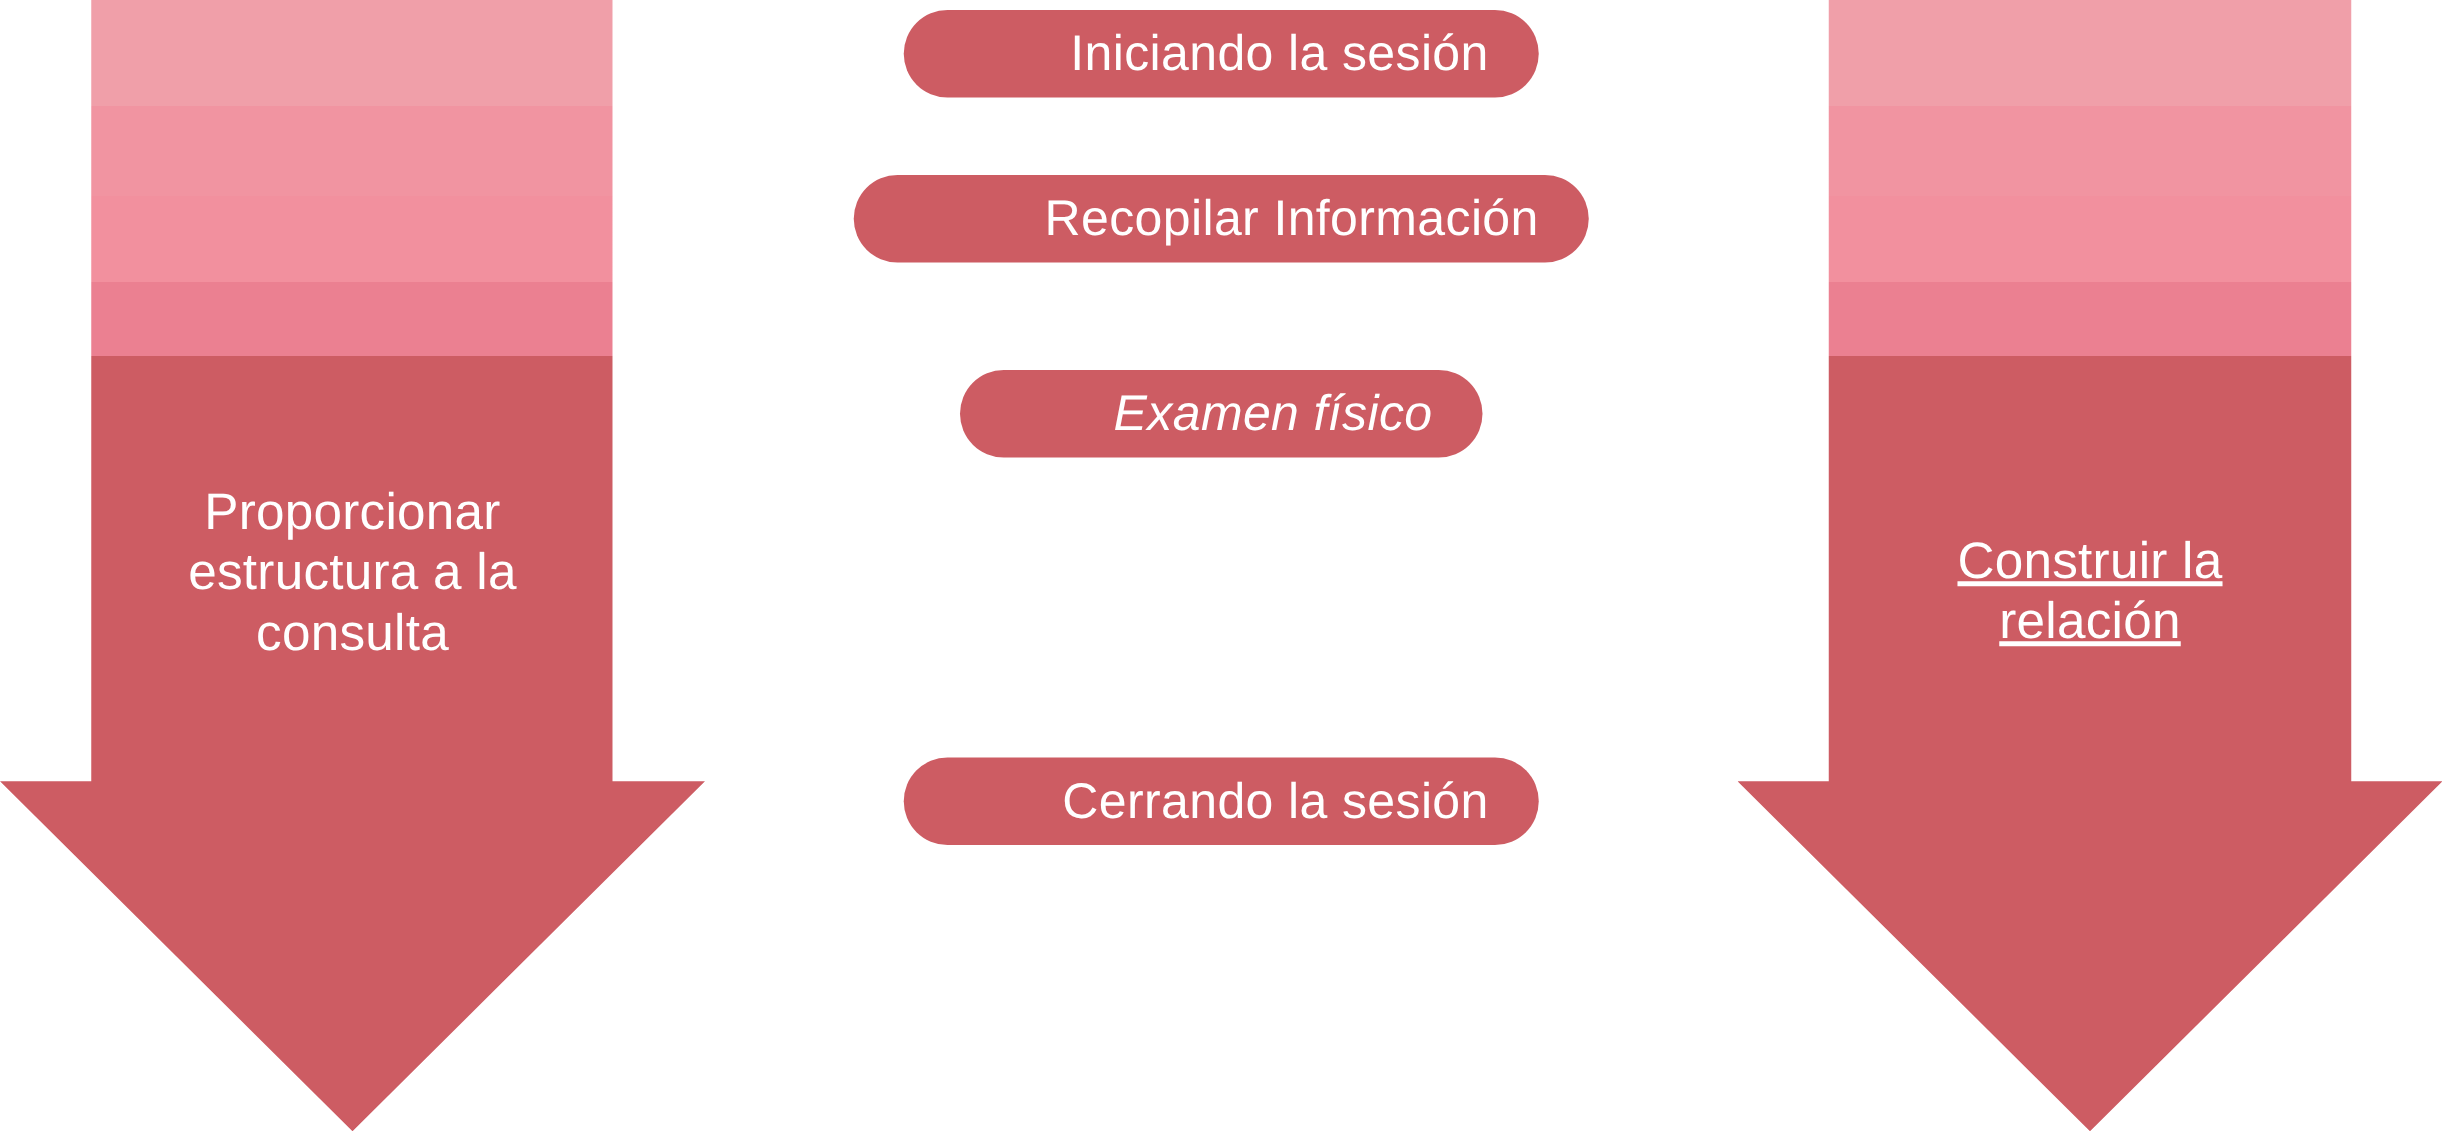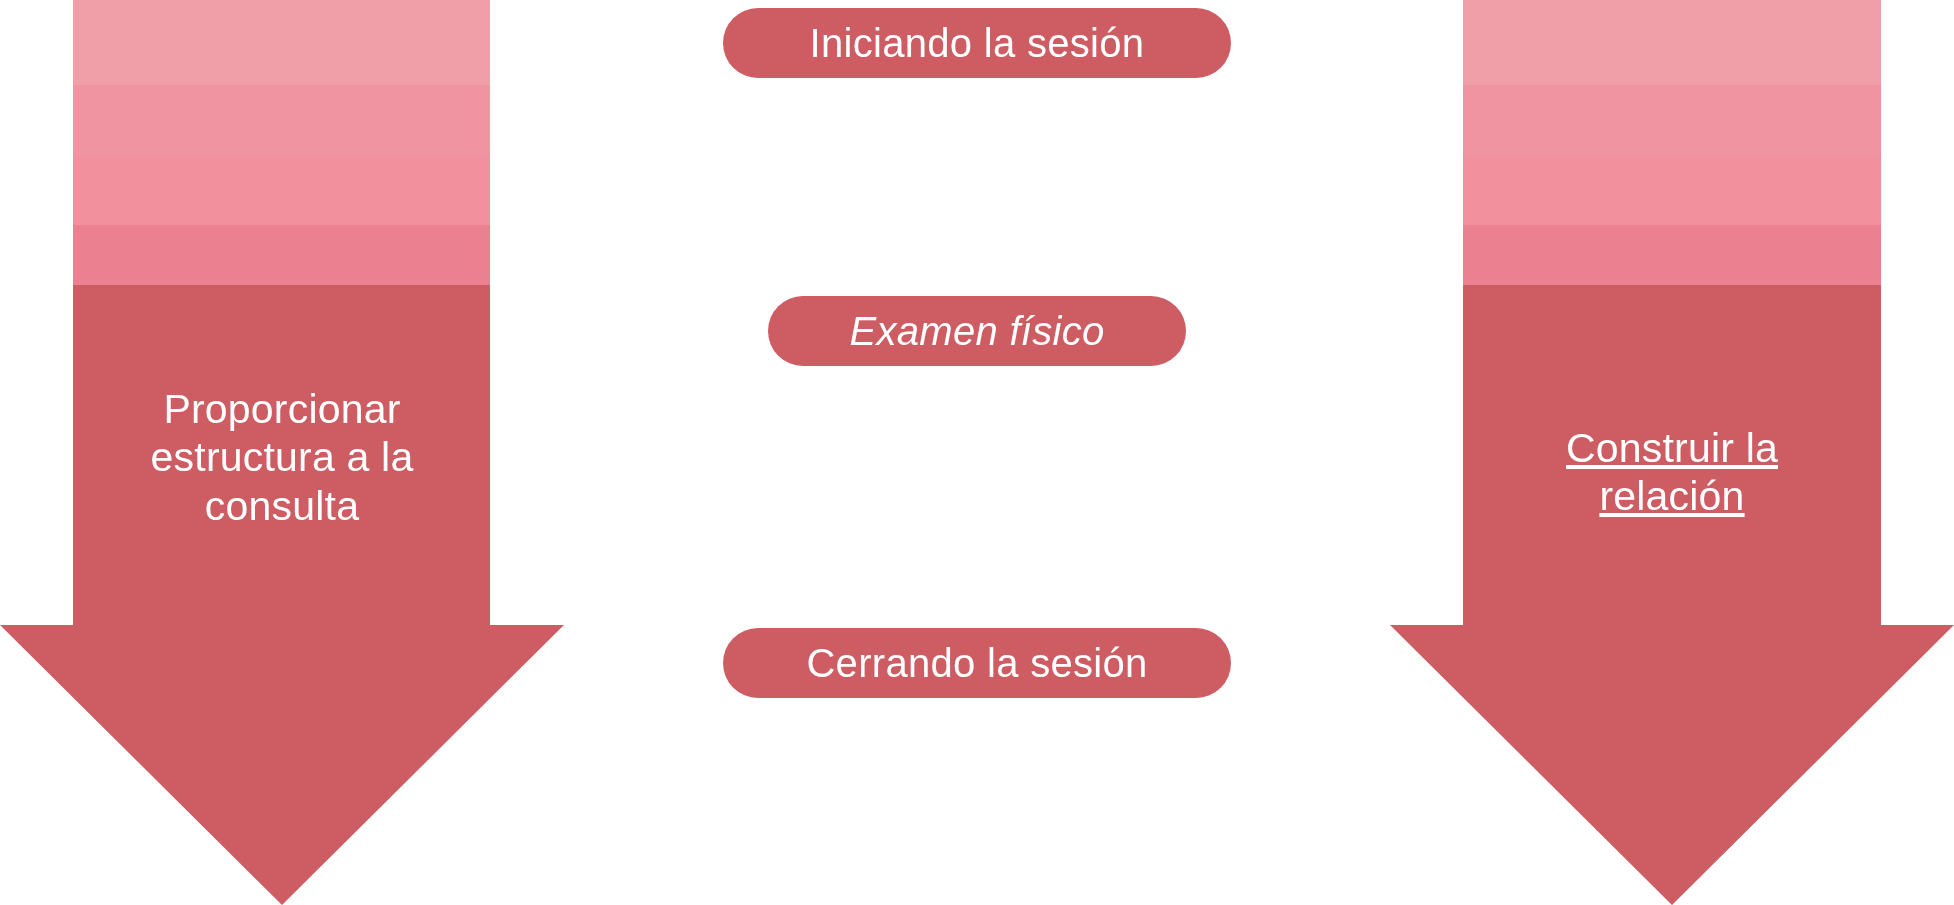--- a/index.html
+++ b/index.html
@@ -63,33 +63,33 @@
   .pill {
     position: absolute;
     left: 50%;
     transform: translateX(-50%);
     height: 70px;
     border-radius: 35px;
     background: #CD5C63;
     color: #ffffff;
     display: flex;
     align-items: center;
-    justify-content: center;
+    justify-content: flex-end;
     font-size: 40px;
     font-weight: 400;
     letter-spacing: 0.3px;
     padding: 0 40px;
     box-sizing: border-box;
     white-space: nowrap;
   }
   .pill-0 { top: 8px;   min-width: 508px; }
   .pill-1 { top: 140px; min-width: 588px; }
   .pill-2 { top: 296px; min-width: 418px; font-style: italic; }
   .pill-3 { top: 458px; min-width: 700px; }
-  .pill-4 { top: 628px; min-width: 508px; }
+  .pill-4 { top: 606px; min-width: 508px; }
 </style>
 </head>
 <body>
 
 <div id="stage">
 
   <div class="arrow left">
     <svg viewBox="0 0 564 905" preserveAspectRatio="none">
       <defs>
         <clipPath id="clipLeft">
@@ -141,20 +141,23 @@
       </g>
     </svg>
     <div class="arrow-label">Construir la
 relación</div>
   </div>
 
   <div class="pill-stack">
     <div class="pill pill-0">
       <span>Iniciando la sesión</span>
     </div>
+    <div class="pill pill-1">
+      <span>Recopilar Información</span>
+    </div>
     <div class="pill pill-2">
       <span>Examen físico</span>
     </div>
     <div class="pill pill-4">
       <span>Cerrando la sesión</span>
     </div>
   </div>
 
 </div>
 

